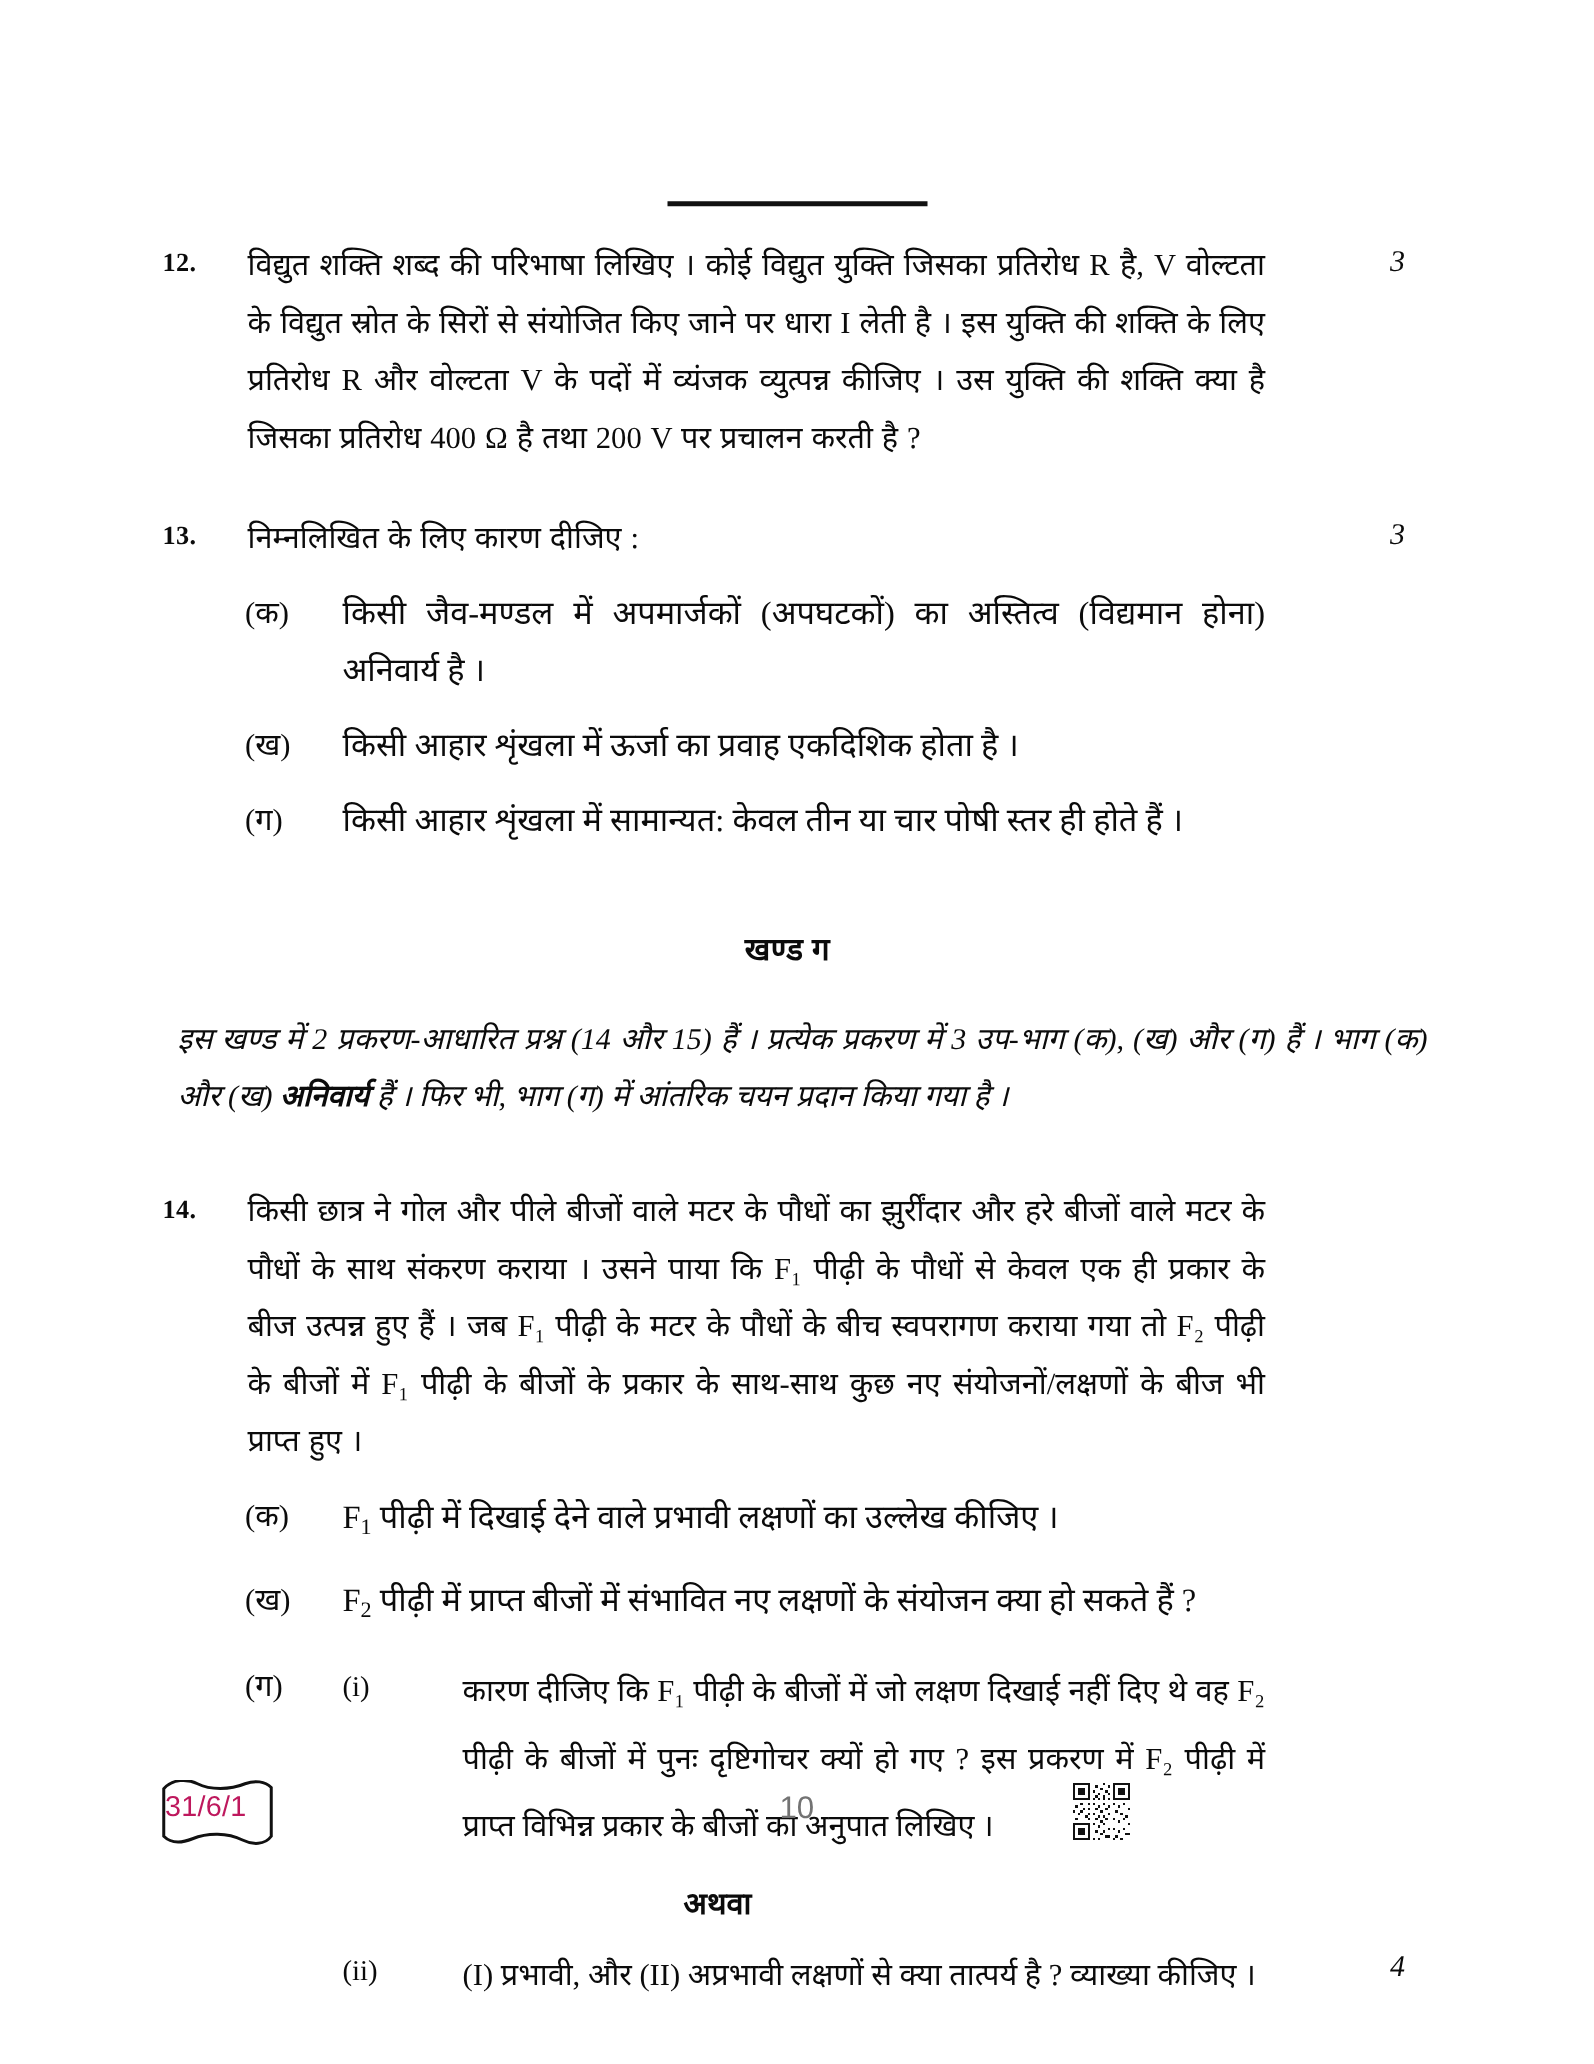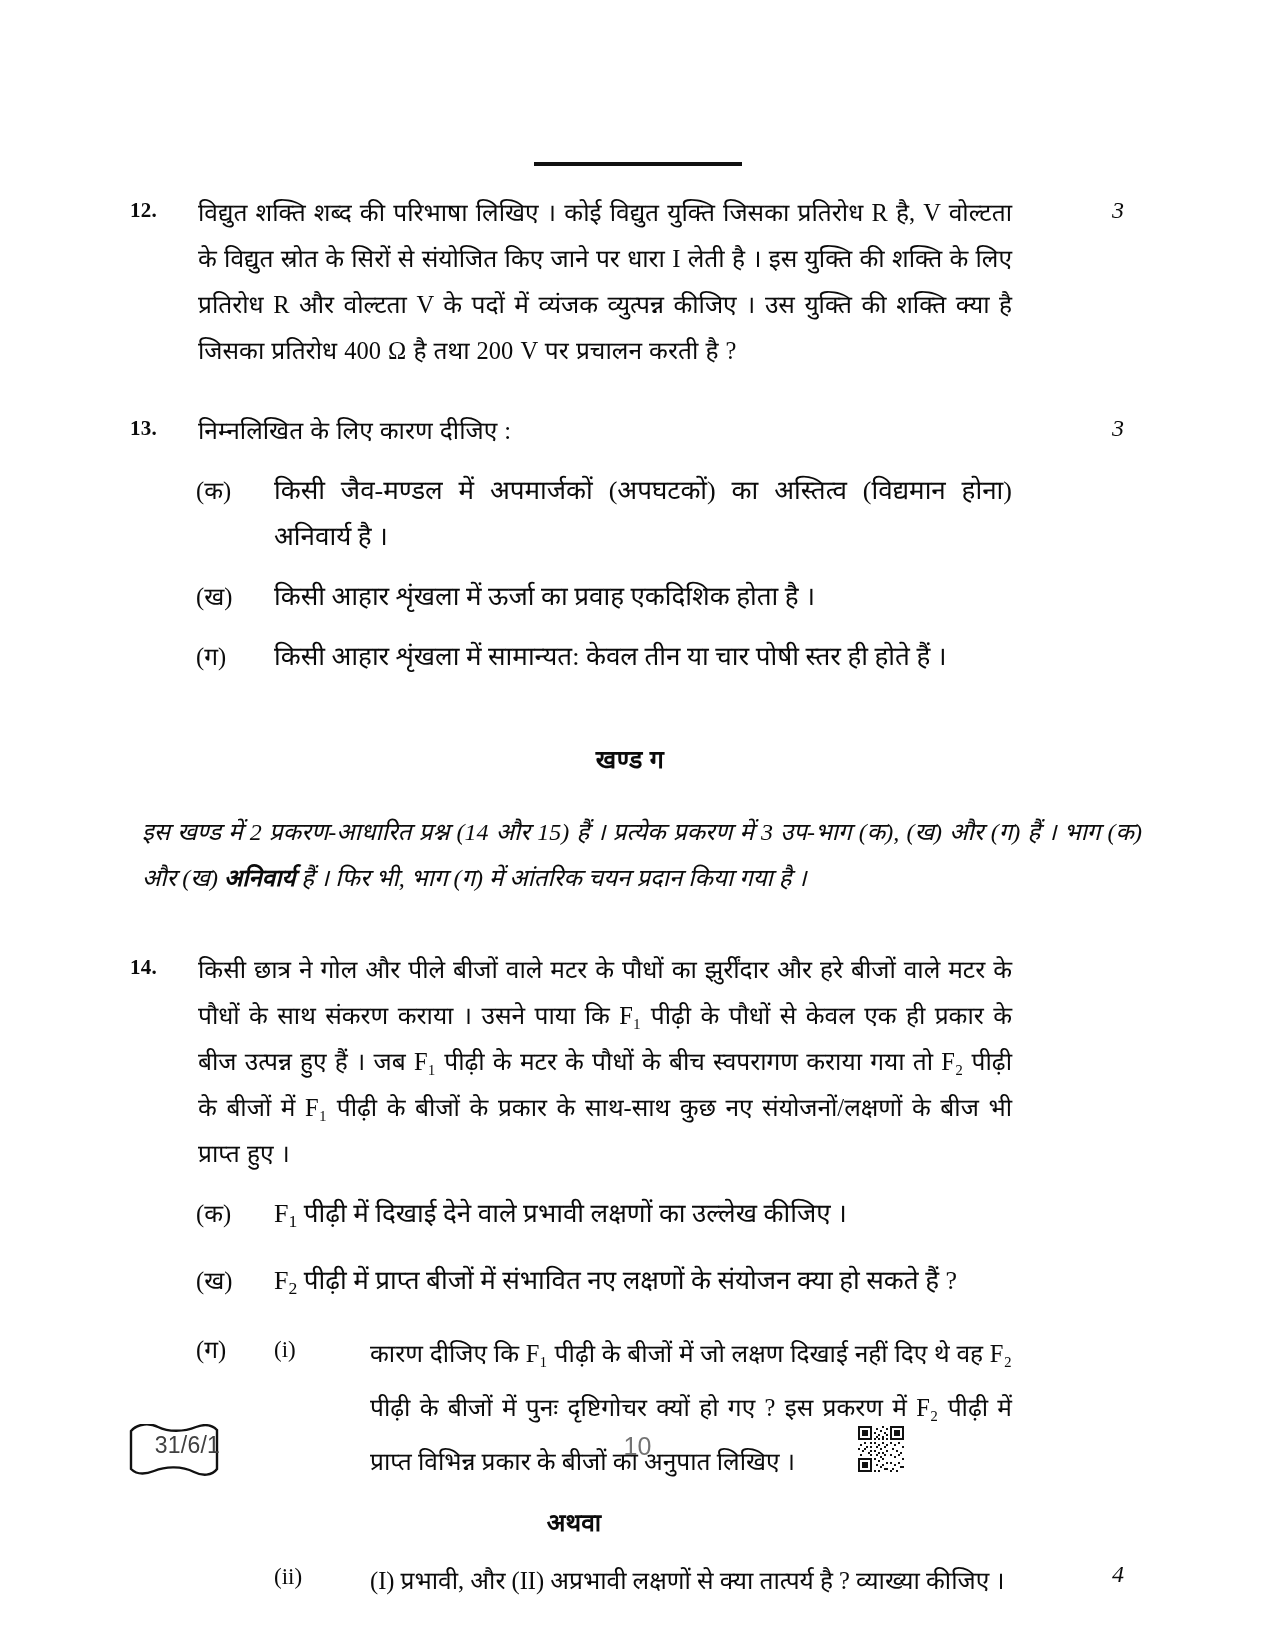--- a/index.html
+++ b/index.html
@@ -181,24 +181,24 @@
     top: 0px;
     width: 92px;
     height: 52px;
   }
   .code-badge svg { display: block; }
   .code-text {
     position: absolute;
     left: 132px;
     top: 8px;
     width: 88px;
-    text-align: right;
+    text-align: left;
     font-family: "Liberation Sans", sans-serif;
     font-size: 23px;
-    color: #404040;
+    color: #be185d;
     letter-spacing: 0.2px;
   }
   .page-number {
     position: absolute;
     left: 0;
     right: 0;
     top: 8px;
     text-align: center;
     font-family: "Liberation Sans", sans-serif;
     font-size: 25px;

